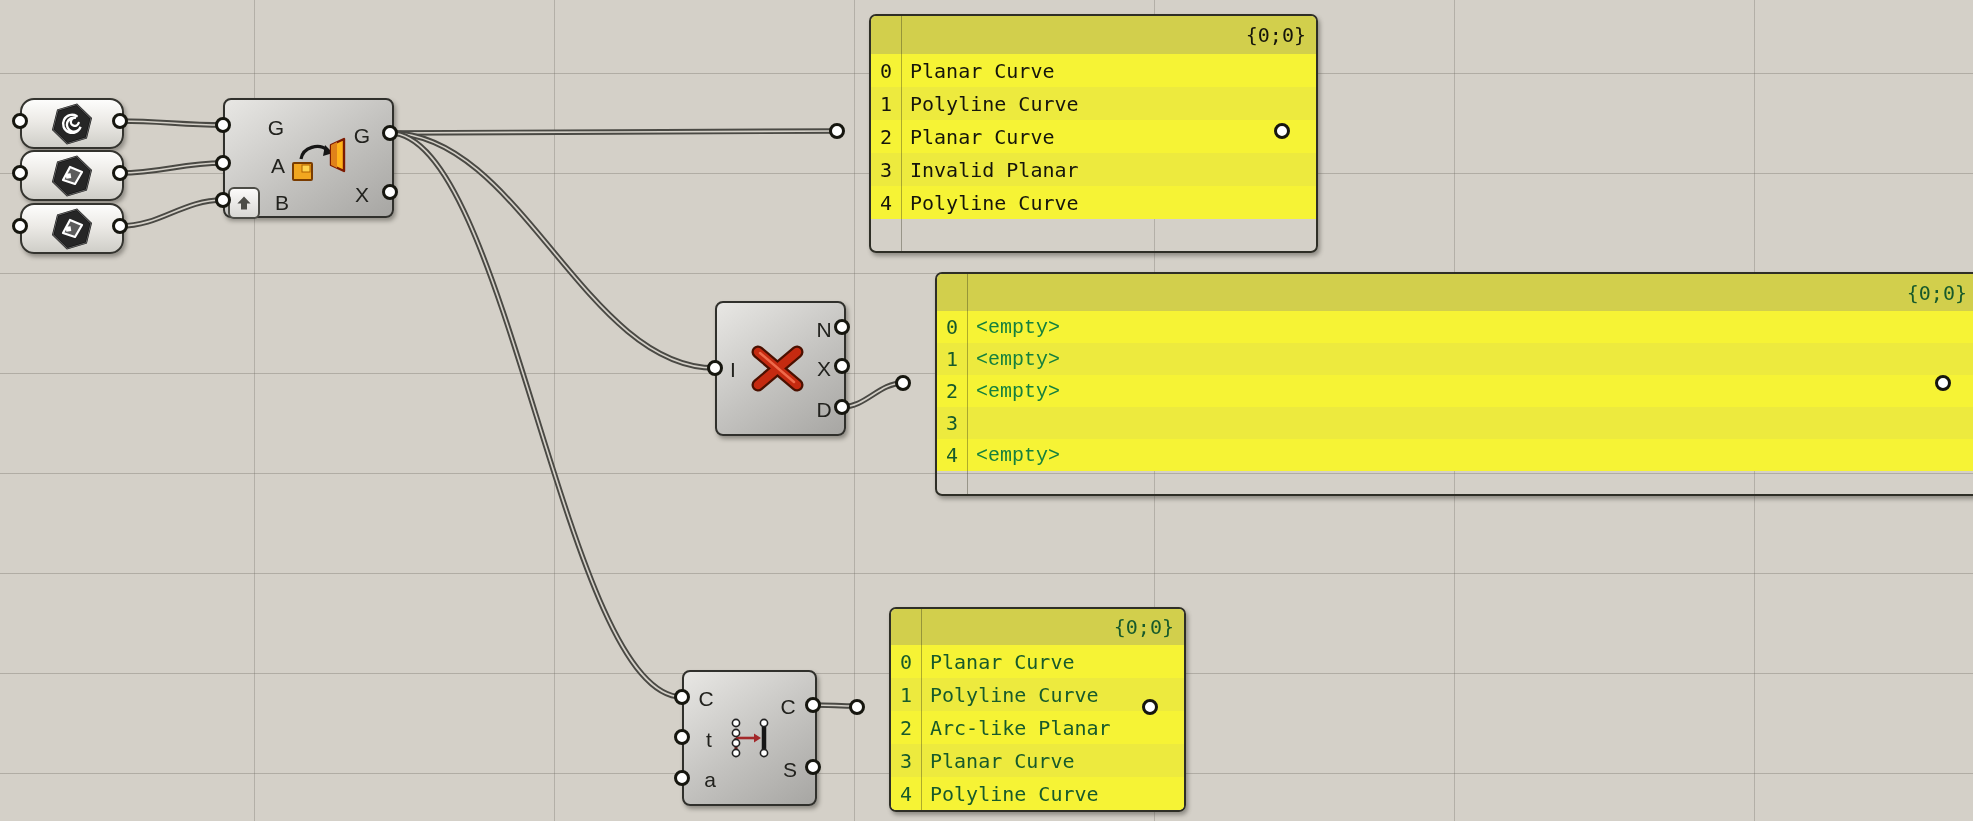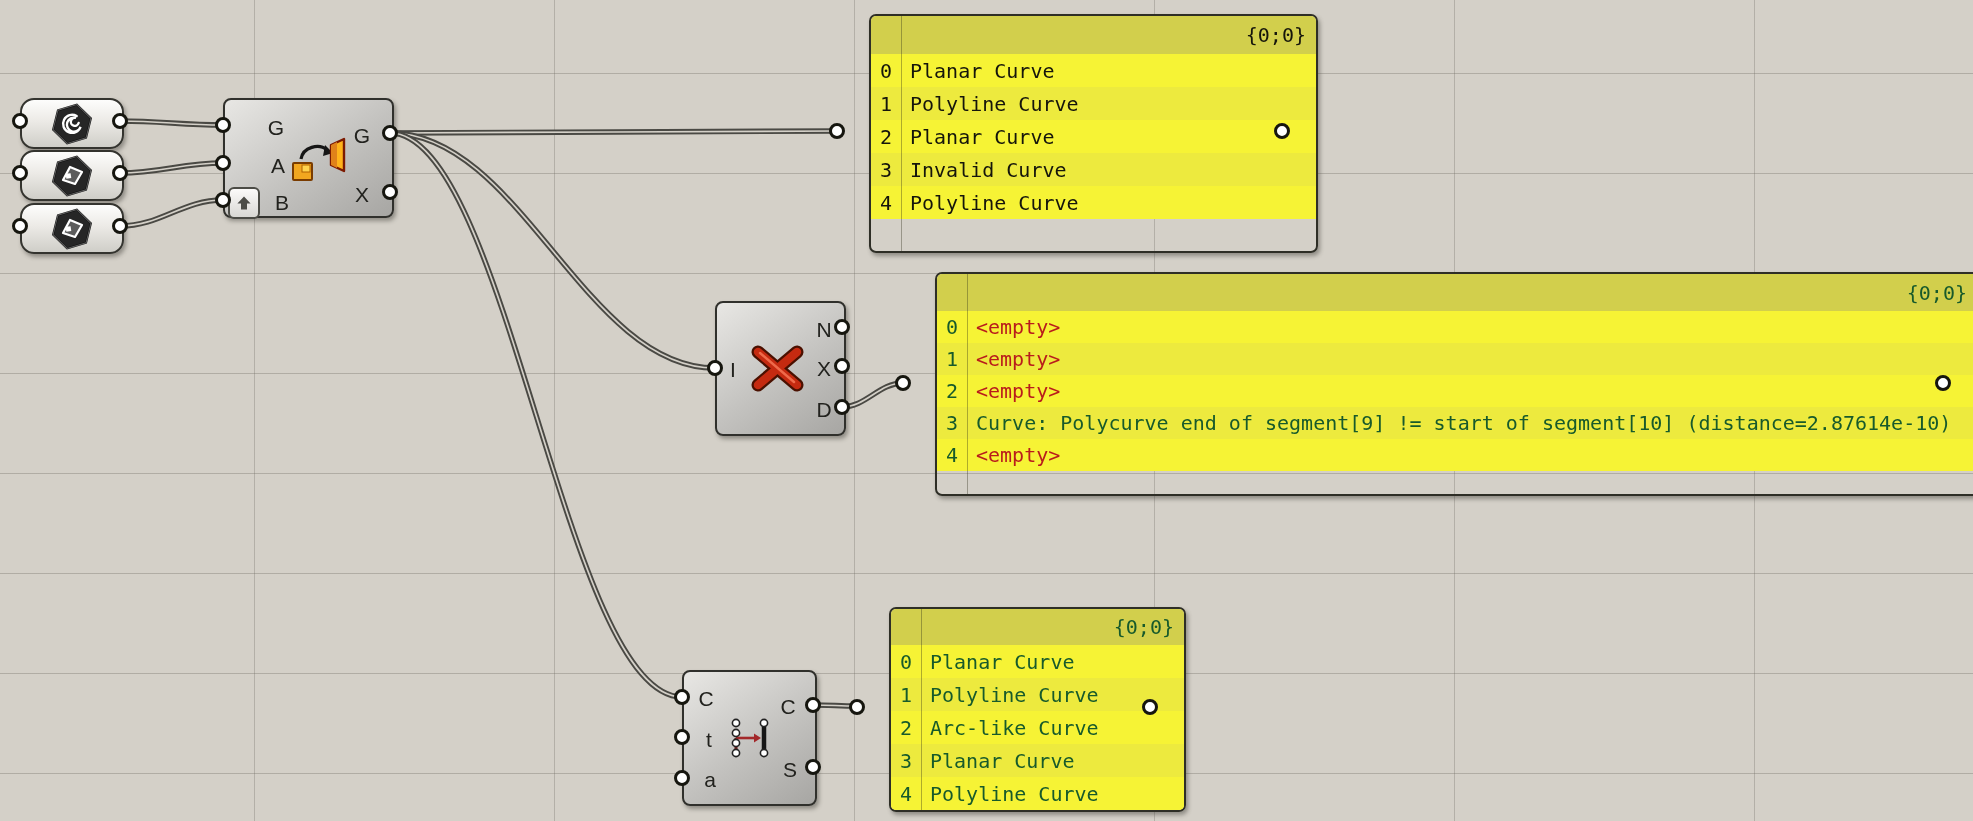--- a/index.html
+++ b/index.html
@@ -55,21 +55,21 @@
   .panel-body{background:#f6f335;}
   .prow{display:flex;align-items:center;font-size:20px;}
   .prow.dark{background:#edea3e;}
   .prow.light{background:#f6f335;}
   .pidx{width:30px;text-align:center;flex:0 0 30px;}
   .pval{padding-left:9px;white-space:pre;}
   .panel-divider{position:absolute;left:30px;top:0;bottom:0;width:1px;background:rgba(40,40,20,0.35);}
   .t-dark,.t-dark .pidx,.t-dark .pval{color:#15150b;}
   .t-green .pidx, .t-green .pval, .t-green .panel-header{color:#175a2b;}
   .t-dark .panel-header{color:#15150b;}
-  .pval.muted{color:#b91c1c;}
+  .pval.muted{color:#15803d;font-family:Liberation Mono, monospace;}
 </style>
 </head>
 <body>
 
 <div id="canvas">
 
   <svg id="wires">
     <g id="wire-group">
         <path d="M120,121 C161,121 182,125 223,125" class="wire-outer"></path>
         <path d="M120,121 C161,121 182,125 223,125" class="wire-inner"></path>
@@ -185,21 +185,21 @@
       <div class="prow dark" style="height:33px;">
           <span class="pidx">1</span>
           <span class="pval">Polyline Curve</span>
         </div>
       <div class="prow light" style="height:33px;">
           <span class="pidx">2</span>
           <span class="pval">Planar Curve</span>
         </div>
       <div class="prow dark" style="height:33px;">
           <span class="pidx">3</span>
-          <span class="pval">Invalid Curve</span>
+          <span class="pval">Invalid Planar</span>
         </div>
       <div class="prow light" style="height:33px;">
           <span class="pidx">4</span>
           <span class="pval">Polyline Curve</span>
         </div>
     </div>
     <div class="panel-divider"></div>
   </div>
 
   <div class="panel t-green" style="left:903px;top:272px;width:1040px;height:220px;">
@@ -214,21 +214,20 @@
       <div class="prow dark" style="height:32px;">
           <span class="pidx">1</span>
           <span class="pval muted">&lt;empty&gt;</span>
         </div>
       <div class="prow light" style="height:32px;">
           <span class="pidx">2</span>
           <span class="pval muted">&lt;empty&gt;</span>
         </div>
       <div class="prow dark" style="height:32px;">
           <span class="pidx">3</span>
-          <span class="pval">Curve: Polycurve end of segment[9] != start of segment[10] (distance=2.87614e-10)</span>
         </div>
       <div class="prow light" style="height:32px;">
           <span class="pidx">4</span>
           <span class="pval muted">&lt;empty&gt;</span>
         </div>
     </div>
     <div class="panel-divider"></div>
   </div>
 
   <div class="panel t-green" style="left:857px;top:607px;width:293px;height:201px;">
@@ -239,21 +238,21 @@
       <div class="prow light" style="height:33px;">
           <span class="pidx">0</span>
           <span class="pval">Planar Curve</span>
         </div>
       <div class="prow dark" style="height:33px;">
           <span class="pidx">1</span>
           <span class="pval">Polyline Curve</span>
         </div>
       <div class="prow light" style="height:33px;">
           <span class="pidx">2</span>
-          <span class="pval">Arc-like Curve</span>
+          <span class="pval">Arc-like Planar</span>
         </div>
       <div class="prow dark" style="height:33px;">
           <span class="pidx">3</span>
           <span class="pval">Planar Curve</span>
         </div>
       <div class="prow light" style="height:33px;">
           <span class="pidx">4</span>
           <span class="pval">Polyline Curve</span>
         </div>
     </div>

